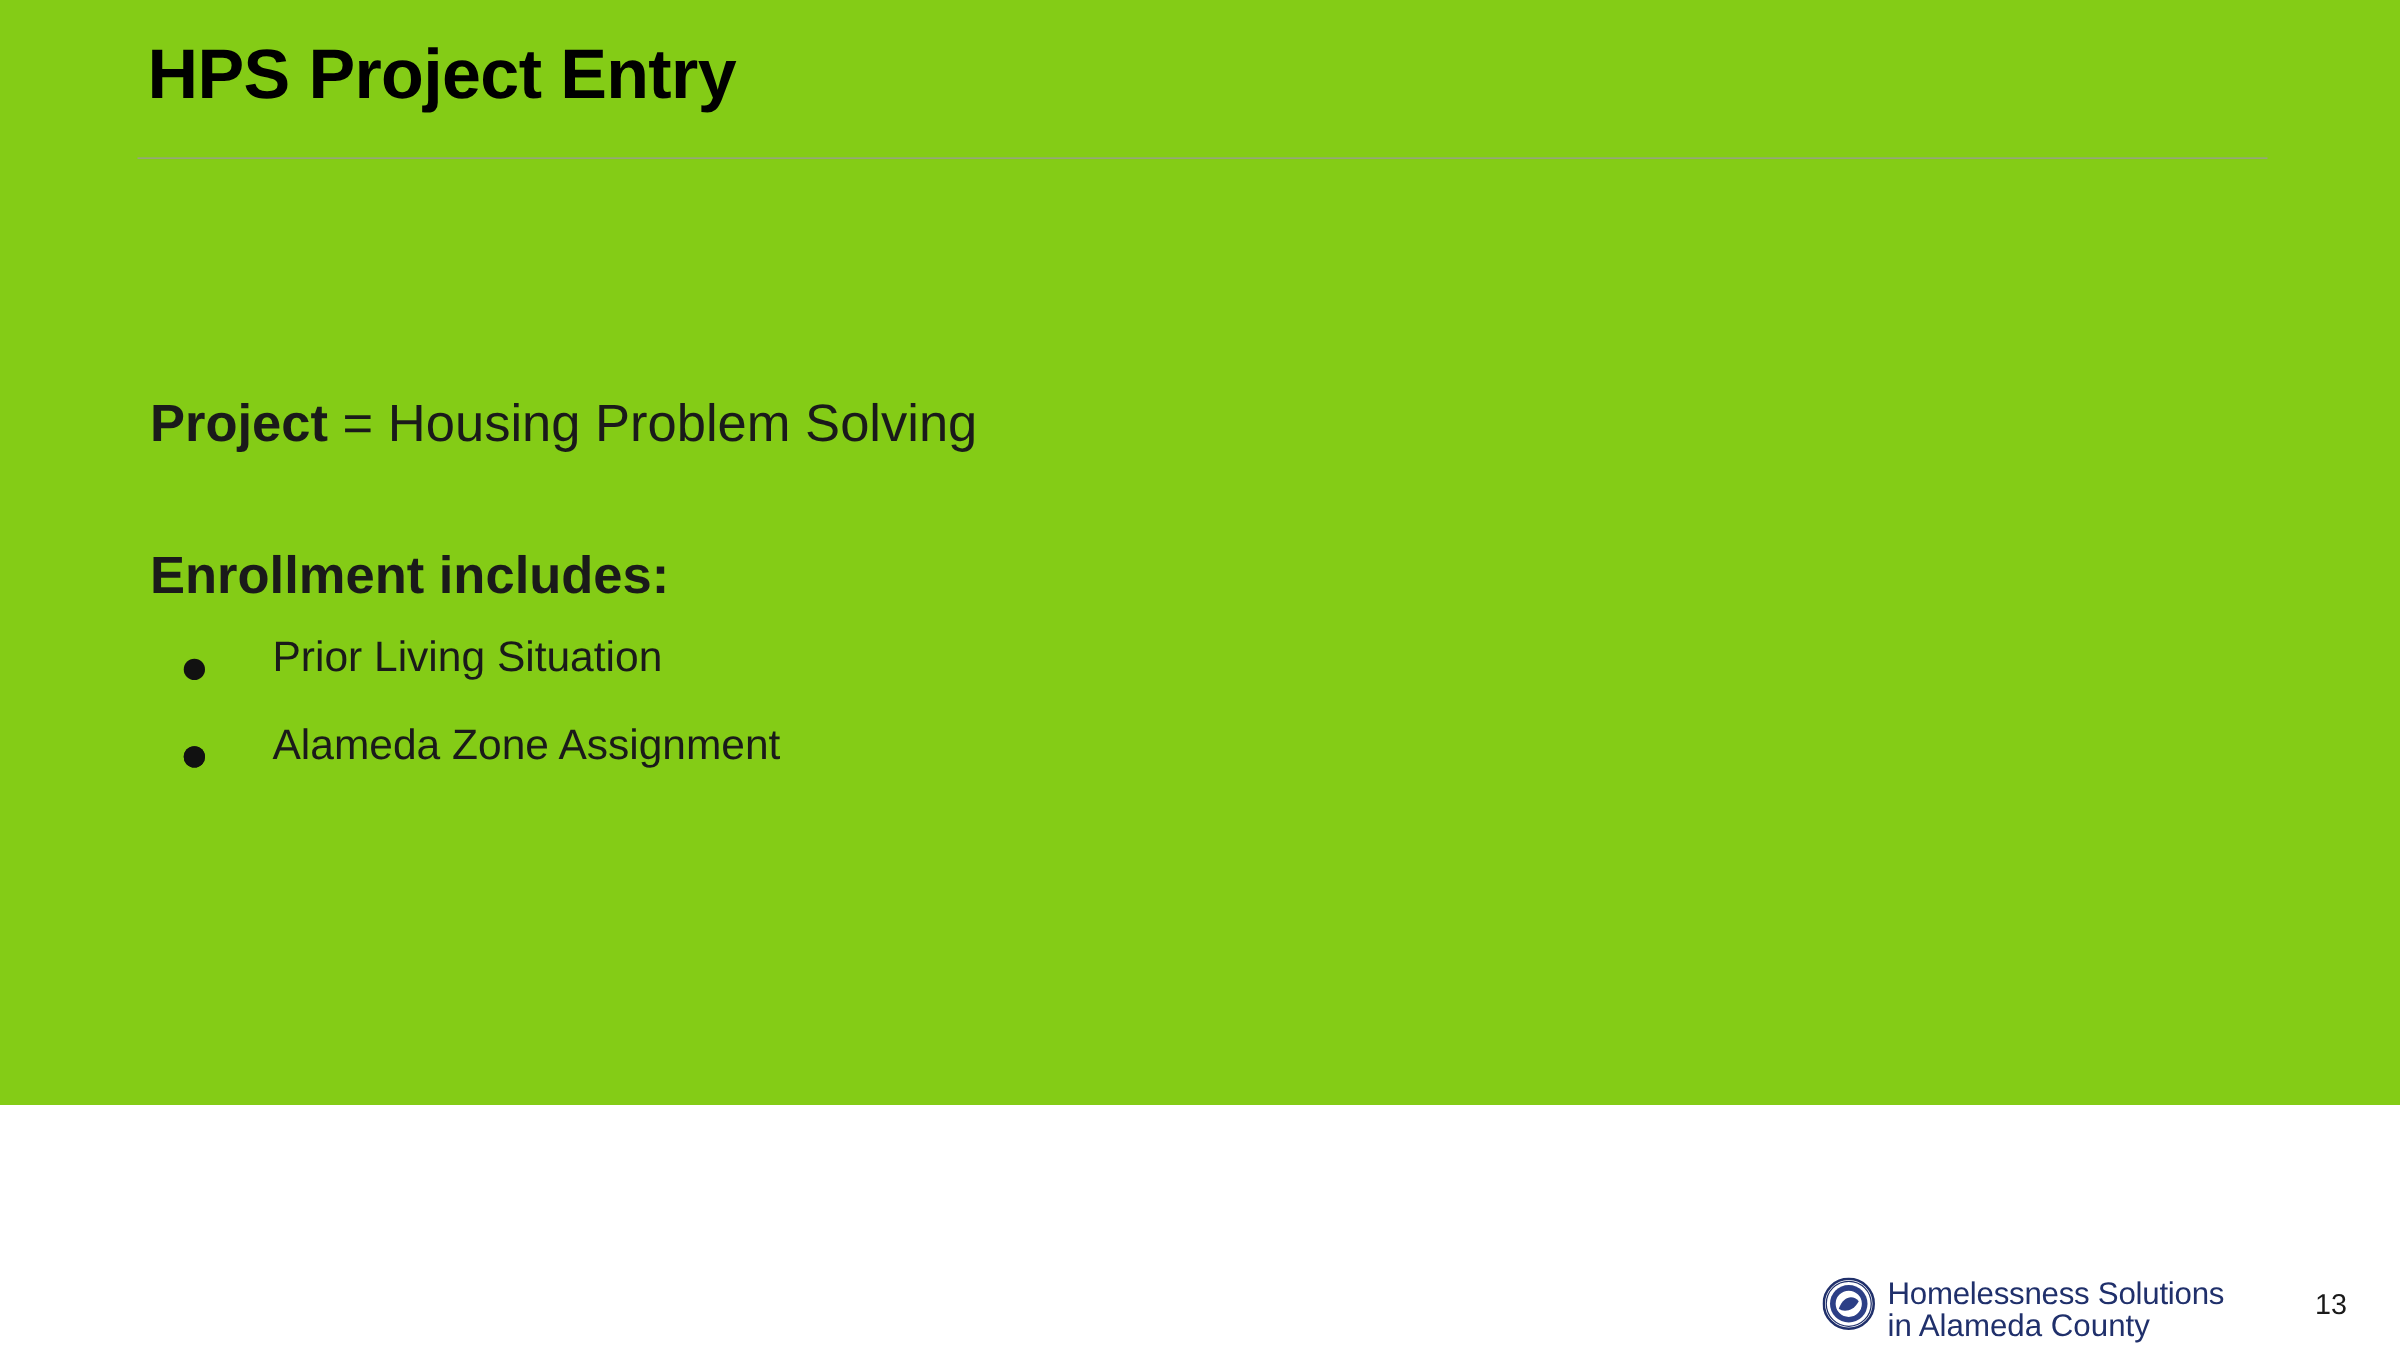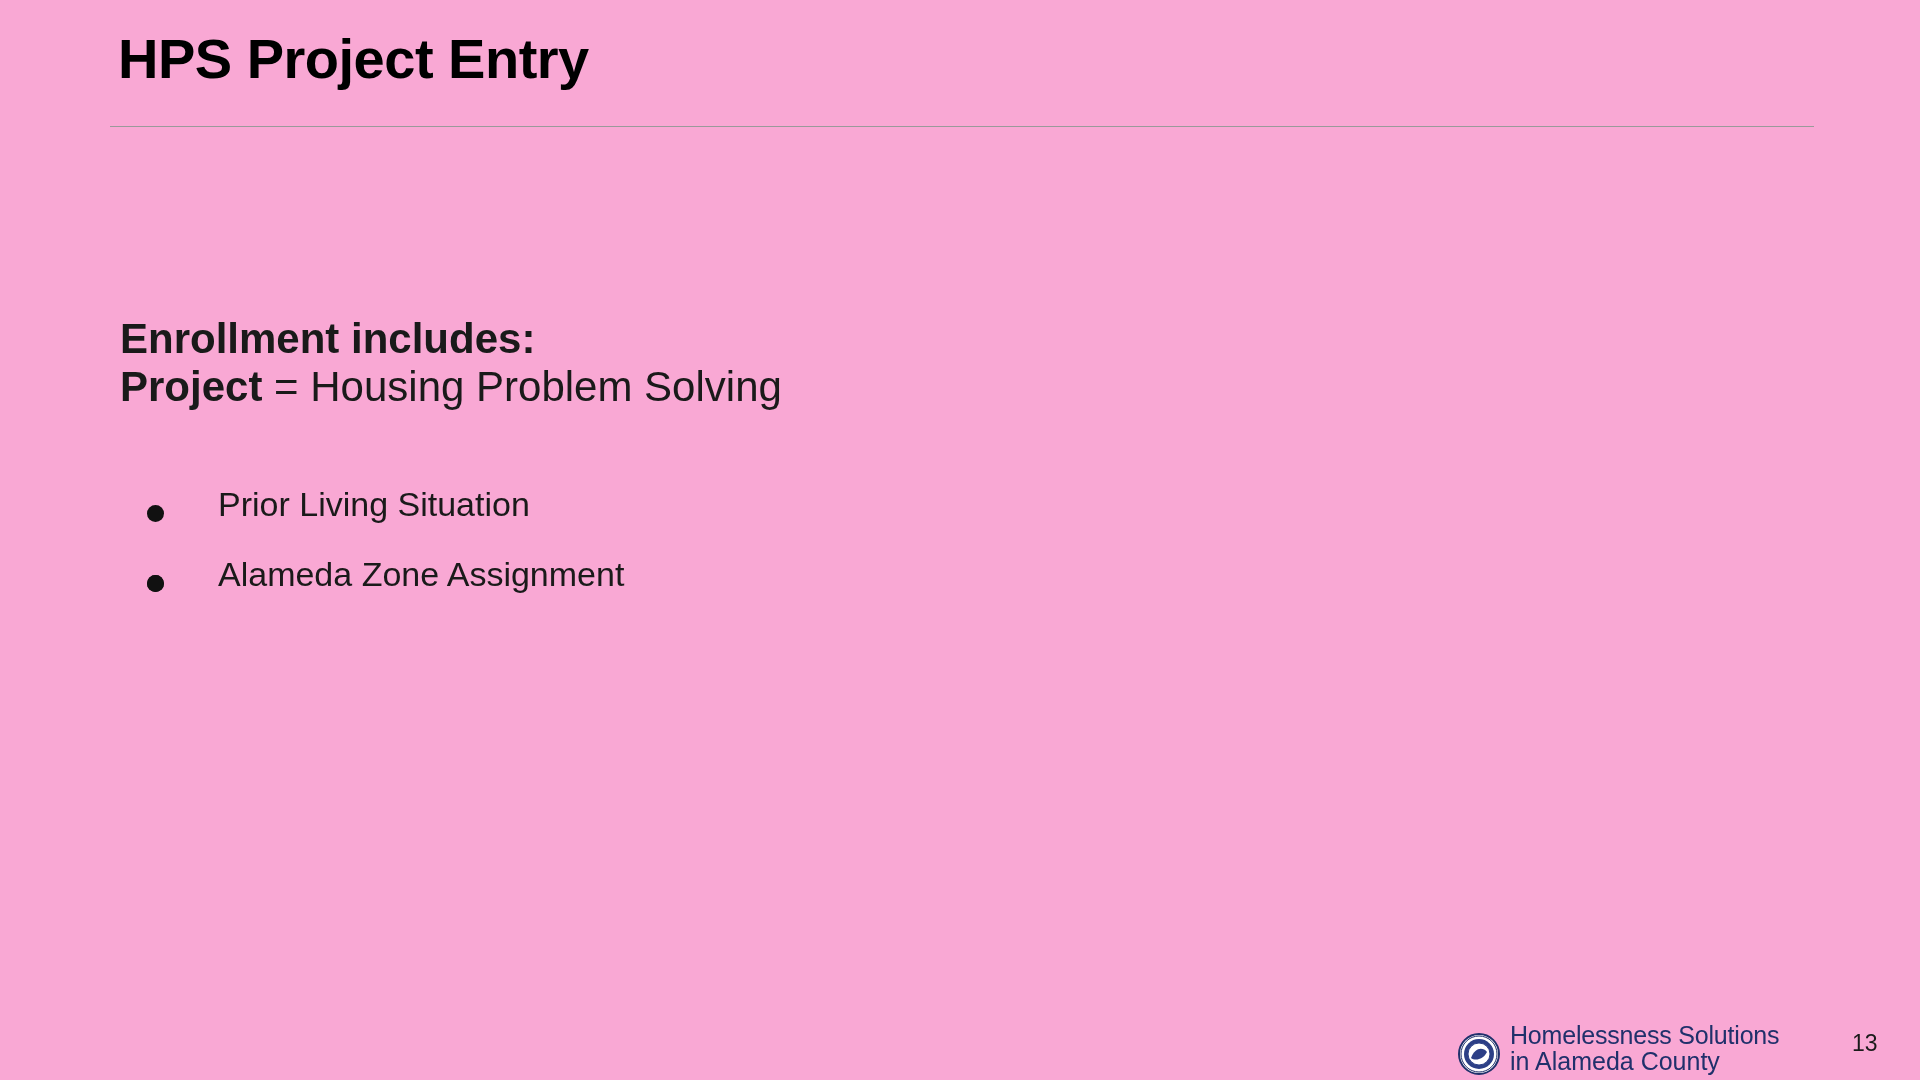--- a/index.html
+++ b/index.html
@@ -13,22 +13,22 @@
     font-family: "Liberation Sans", sans-serif;
     color: #111111;
     overflow: hidden;
     position: relative;
   }
   .slide {
     position: absolute;
     left: 0;
     top: 0;
     width: 1920px;
-    height: 1080px;
-    background: #f9a8d4;
+    height: 884px;
+    background: #84cc16;
   }
 
   
   .title {
     position: absolute;
     left: 118px;
     top: 26px;
     font-size: 56px;
     font-weight: bold;
     letter-spacing: -0.5px;
@@ -83,21 +83,21 @@
     border-radius: 50%;
     background: #111111;
   }
 
   
   .footer-logo {
     position: absolute;
     left: 1458px;
     top: 1022px;
     display: flex;
-    align-items: flex-end;
+    align-items: flex-start;
   }
   .seal {
     width: 42px;
     height: 42px;
     flex: 0 0 auto;
   }
   .logo-text {
     margin-left: 10px;
     font-size: 25px;
     line-height: 1.05;
@@ -119,23 +119,23 @@
 <body>
 
 <div class="slide">
 
   <div class="title">HPS Project Entry</div>
   <div class="title-rule"></div>
 
   <div class="body">
 
 
+    <div class="line gap-2"><span class="bold">Project</span><span> = </span><span>Housing Problem Solving</span></div>
+
     <div class="line bold">Enrollment includes:</div>
-
-    <div class="line gap-2"><span class="bold">Project</span><span> = </span><span>Housing Problem Solving</span></div>
 
     <ul class="bullets">
       <li class="bullet-item">
         <span class="bullet-dot"></span>
         <span>Prior Living Situation</span>
       </li>
       <li class="bullet-item">
         <span class="bullet-dot"></span>
       </li>
       <li class="bullet-item">

